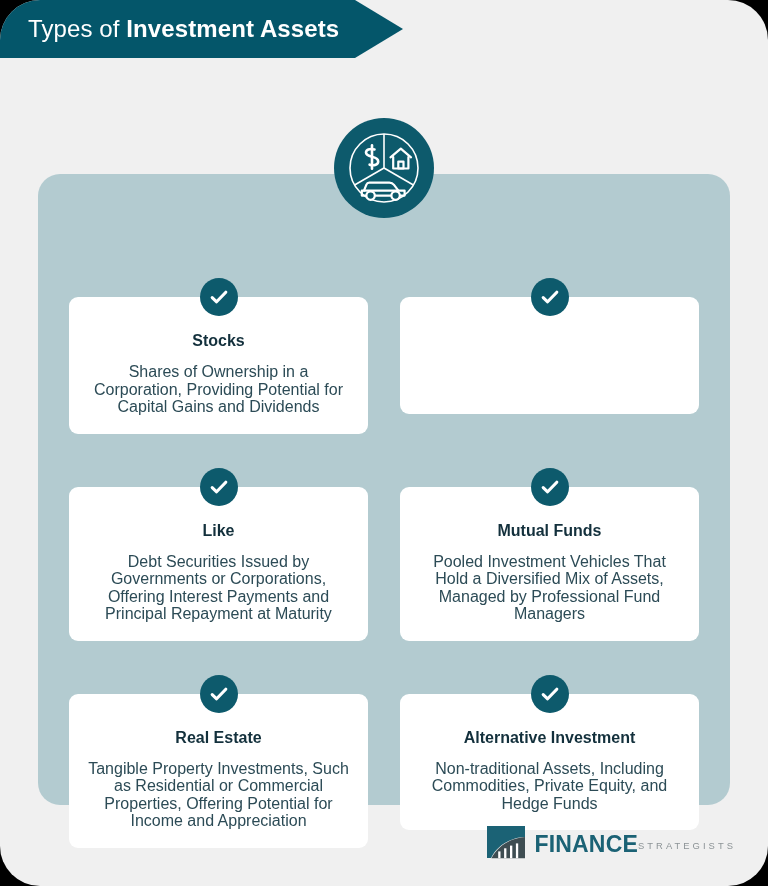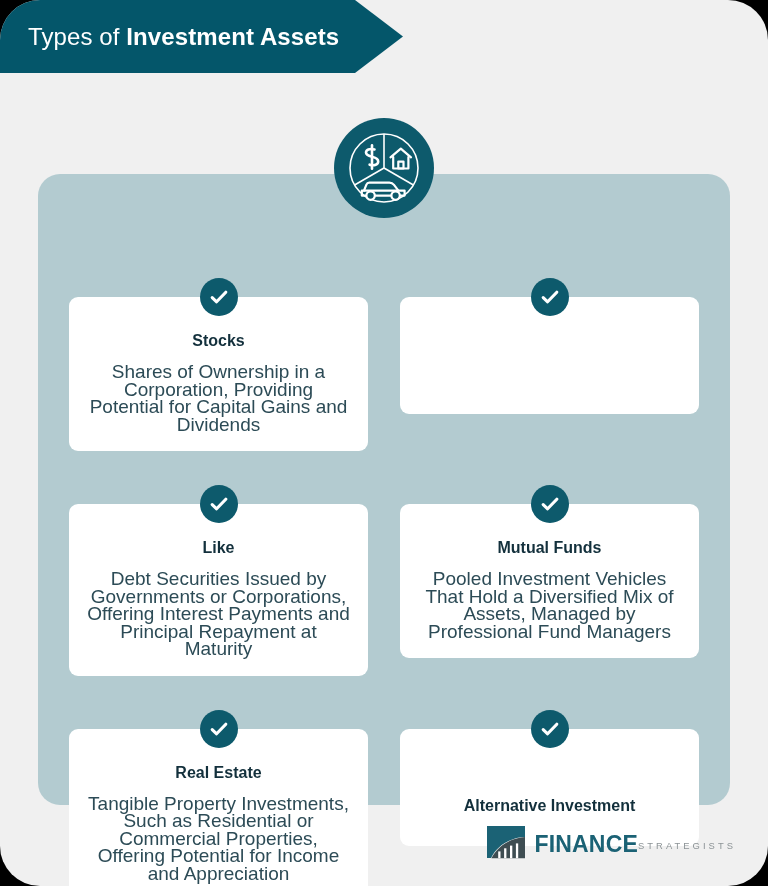--- a/index.html
+++ b/index.html
@@ -21,21 +21,21 @@
     border-radius: 40px;
     overflow: hidden;
   }
 
   
   #header-banner {
     position: absolute;
     top: 0;
     left: 0;
     width: 403px;
-    height: 73px;
+    height: 58px;
     background: #04566a;
     -webkit-clip-path: polygon(0 0, 355px 0, 403px 50%, 355px 100%, 0 100%);
     clip-path: polygon(0 0, 355px 0, 403px 50%, 355px 100%, 0 100%);
     display: flex;
     align-items: center;
   }
   #header-title {
     color: #ffffff;
     font-size: 24px;
     line-height: 28px;
@@ -84,21 +84,21 @@
   }
 
   .card {
     background: #ffffff;
     border-radius: 9px;
     padding: 34px 16px 18px 16px;
     min-height: 117px;
     display: flex;
     flex-direction: column;
     align-items: center;
-    justify-content: flex-end;
+    justify-content: space-between;
   }
 
   .check-badge {
     position: absolute;
     left: 50%;
     top: 0;
     transform: translateX(-50%);
     width: 38px;
     height: 38px;
     border-radius: 50%;
@@ -114,21 +114,21 @@
     color: #13303c;
     font-size: 16px;
     font-weight: 700;
     line-height: 20px;
     text-align: center;
     margin-bottom: 12px;
   }
 
   .card-desc {
     color: #2c4b56;
-    font-size: 19px;
+    font-size: 16px;
     line-height: 17.5px;
     text-align: center;
     font-weight: 400;
   }
 
   
   #footer-logo {
     position: absolute;
     right: 32px;
     bottom: 22px;
@@ -256,20 +256,21 @@
       </div>
 
       <div class="card-slot">
         <div class="check-badge">
           <svg width="20" height="20" viewBox="0 0 20 20" xmlns="http://www.w3.org/2000/svg">
             <path d="M3.2 10.6 L7.6 14.8 L16.8 5.2" fill="none" stroke="#ffffff" stroke-width="3.1" stroke-linecap="round" stroke-linejoin="round"></path>
           </svg>
         </div>
         <div class="card">
           <div class="card-title">Alternative Investment</div>
+          <div class="card-desc">Non-traditional Assets, Including Commodities, Private Equity, and Hedge Funds</div>
         </div>
       </div>
 
     </div>
   </div>
 
   <div id="footer-logo">
     <span id="logo-mark">
       <svg width="42" height="36" viewBox="0 0 42 36" xmlns="http://www.w3.org/2000/svg">
         <path d="M2 2 H40 V13 C28 13, 13 20, 6 34 H2 Z" fill="#1b6275"></path>

